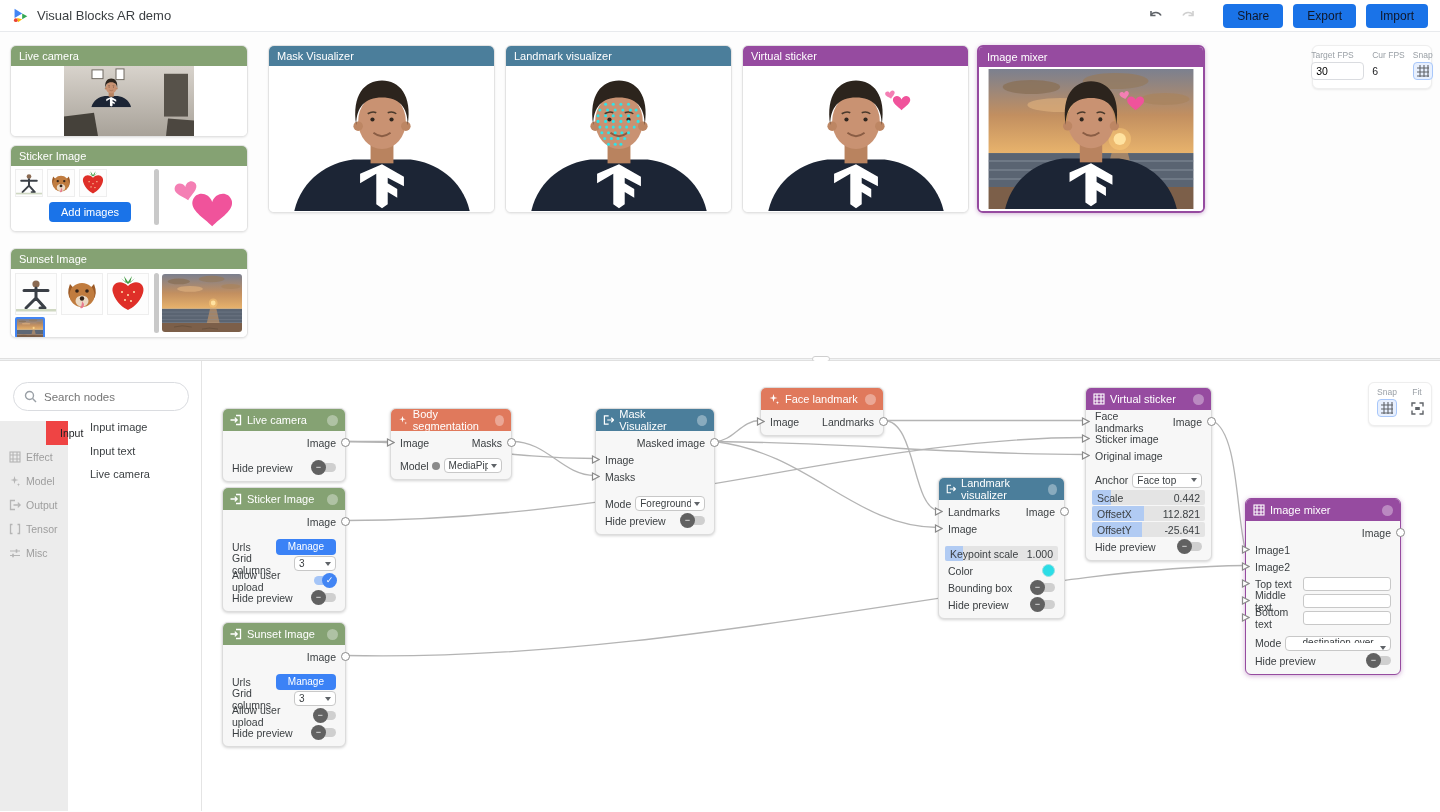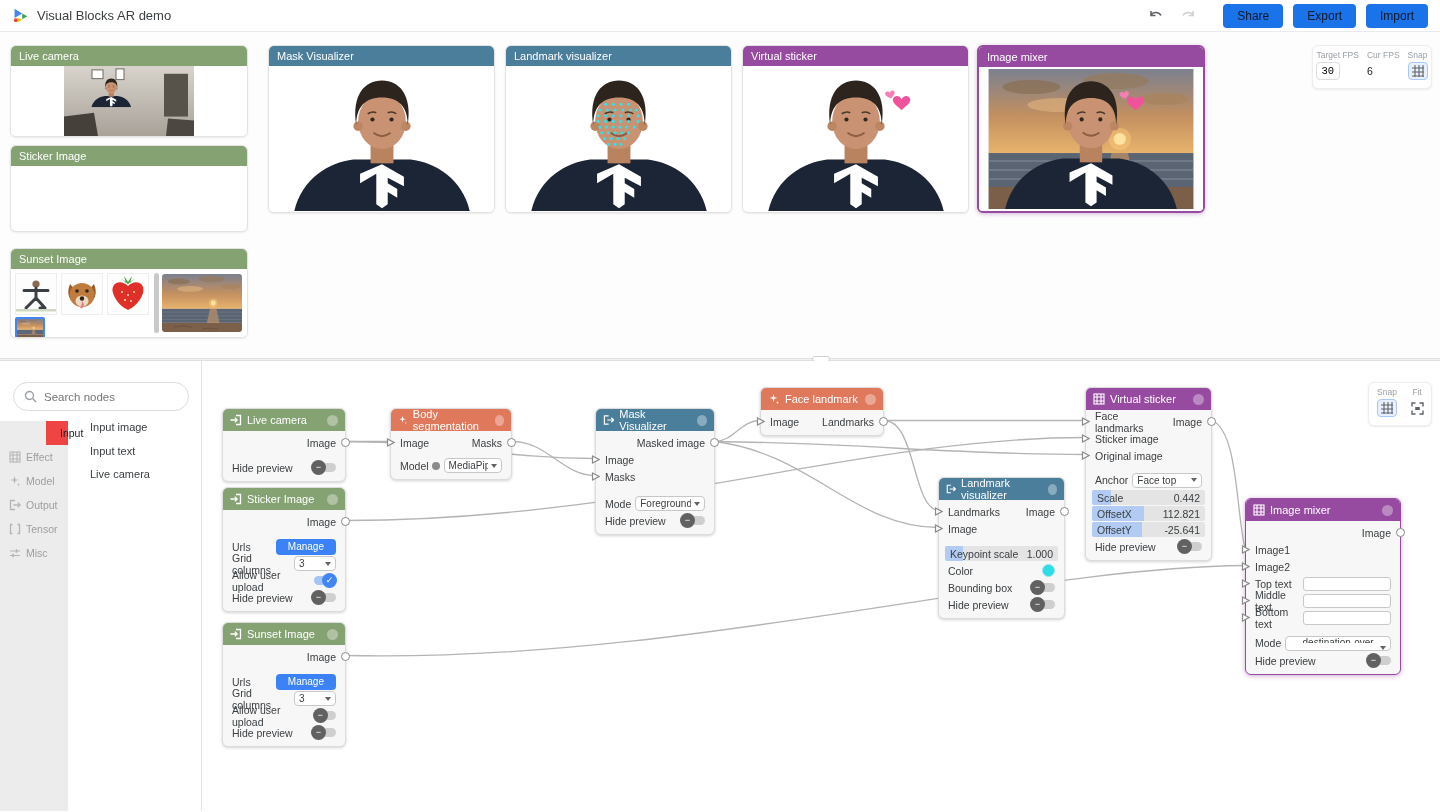--- a/index.html
+++ b/index.html
@@ -31,22 +31,22 @@
   .addimg-btn { position:absolute; background:#1a73e8; color:#fff; border:none; border-radius:4px;
     font-size:11px; font-family:inherit; padding:4px 12px; cursor:pointer; }
   .sel-thumb { position:absolute; border:2px solid #4285f4; border-radius:2px; }
 
   
   .fps { position:absolute; left:1312px; top:13px; width:120px; height:44px; background:#fff;
     border:1px solid #eee; border-radius:6px; box-shadow:0 1px 2px rgba(0,0,0,.08);
     display:flex; gap:8px; padding:4px 2px;justify-content:center; }
   .fps .col { display:flex; flex-direction:column; gap:2px; }
   .fps .lbl { font-size:8.5px; color:#9aa0a6; white-space:nowrap; }
-  .fps input { width:24px; height:18px; border:1px solid #dadce0; border-radius:4px;
-    font-size:10.5px; padding:0 4px; font-family:Liberation Mono, monospace; }
+  .fps input { width:53px; height:18px; border:1px solid #dadce0; border-radius:4px;
+    font-size:10.5px; padding:0 4px; font-family:Liberation Sans, sans-serif; }
   .fps .val { font-size:10.5px; color:#202124; padding-top:3px; }
   .sq-btn { width:20px; height:18px; border:1px solid #a8c7fa; background:#e8f0fe; border-radius:4px;
     display:flex; align-items:center; justify-content:center; cursor:pointer; }
 
   
   .divider { position:relative; height:3px; background:#f1f3f4; border-top:1px solid #e0e0e0; border-bottom:1px solid #e0e0e0;}
   .divider .handle { position:absolute; left:812px; top:-3px; width:18px; height:6px;
     border:1px solid #cfcfcf; border-radius:3px; background:#fff; }
 
   
@@ -278,20 +278,36 @@
     <div class="card-h h-green">Live camera</div>
     <div class="card-body" style="height:70px;">
       <svg class="imgfill" width="130" height="70" style="margin:0 auto;">
           <use href="#webcam"></use>
         </svg>
     </div>
   </div>
 
   <div class="card" style="left:10px; top:113px; width:238px; height:87px;">
     <div class="card-h h-green">Sticker Image</div>
+    <div class="card-body" style="height:65px;">
+      <svg class="thumb" width="28" height="28" style="position:absolute;left:4px;top:3px;">
+          <use href="#thumb-yoga"></use>
+        </svg>
+      <svg class="thumb" width="28" height="28" style="position:absolute;left:36px;top:3px;">
+          <use href="#thumb-dog"></use>
+        </svg>
+      <svg class="thumb" width="28" height="28" style="position:absolute;left:68px;top:3px;">
+          <use href="#thumb-berry"></use>
+        </svg>
+      <span class="vscroll" style="left:143px; top:3px; height:56px;"></span>
+      <button class="addimg-btn" style="left:38px; top:36px;">Add images</button>
+      <svg width="72" height="60" style="position:absolute; left:158px; top:3px;" viewBox="0 0 60 50">
+          <use href="#hearts"></use>
+        </svg>
+    </div>
   </div>
 
   <div class="card" style="left:10px; top:216px; width:238px; height:90px;">
     <div class="card-h h-green">Sunset Image</div>
     <div class="card-body" style="height:68px;">
       <svg class="thumb" width="42" height="42" style="position:absolute;left:4px;top:4px;">
           <use href="#thumb-yoga"></use>
         </svg>
       <svg class="thumb" width="42" height="42" style="position:absolute;left:50px;top:4px;">
           <use href="#thumb-dog"></use>

